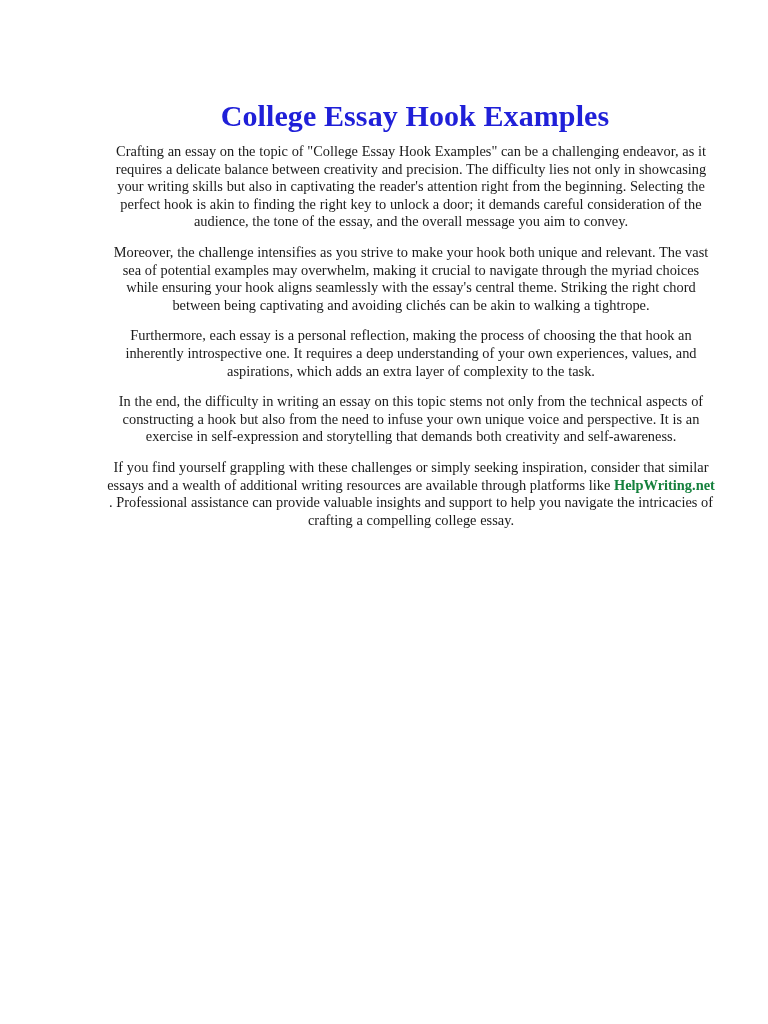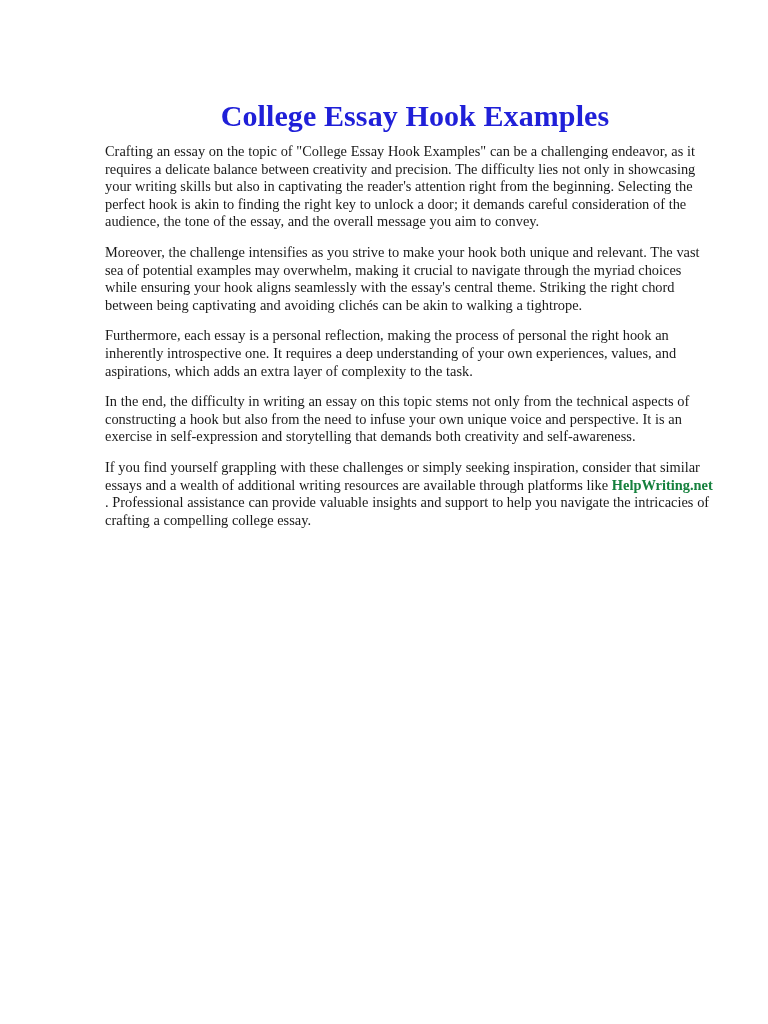--- a/index.html
+++ b/index.html
@@ -41,21 +41,21 @@
   .body-block {
     position: absolute;
     top: 143px;
     left: 89px;
     width: 628px;
   }
 
   .para {
     font-size: 14.4px;
     line-height: 17.6px;
-    text-align: left;
+    text-align: center;
     margin: 0 0 13px 16px;
     color: #1a1a1a;
     word-spacing: 0.1px;
   }
 
   .para:last-child {
     margin-bottom: 0;
   }
 
   .link-inline {
@@ -70,21 +70,21 @@
 <div class="page">
 
   <h1 class="doc-title">College Essay Hook Examples</h1>
 
   <div class="body-block">
 
     <p class="para">Crafting an essay on the topic of "College Essay Hook Examples" can be a challenging endeavor, as it requires a delicate balance between creativity and precision. The difficulty lies not only in showcasing your writing skills but also in captivating the reader's attention right from the beginning. Selecting the perfect hook is akin to finding the right key to unlock a door; it demands careful consideration of the audience, the tone of the essay, and the overall message you aim to convey.</p>
 
     <p class="para">Moreover, the challenge intensifies as you strive to make your hook both unique and relevant. The vast sea of potential examples may overwhelm, making it crucial to navigate through the myriad choices while ensuring your hook aligns seamlessly with the essay's central theme. Striking the right chord between being captivating and avoiding clichés can be akin to walking a tightrope.</p>
 
-    <p class="para">Furthermore, each essay is a personal reflection, making the process of personal the right hook an inherently introspective one. It requires a deep understanding of your own experiences, values, and aspirations, which adds an extra layer of complexity to the task.</p>
+    <p class="para">Furthermore, each essay is a personal reflection, making the process of choosing the that hook an inherently introspective one. It requires a deep understanding of your own experiences, values, and aspirations, which adds an extra layer of complexity to the task.</p>
 
     <p class="para">In the end, the difficulty in writing an essay on this topic stems not only from the technical aspects of constructing a hook but also from the need to infuse your own unique voice and perspective. It is an exercise in self-expression and storytelling that demands both creativity and self-awareness.</p>
 
     <p class="para"><span>If you find yourself grappling with these challenges or simply seeking inspiration, consider that similar essays and a wealth of additional writing resources are available through platforms like </span><a class="link-inline" href="#">HelpWriting.net</a><span> . Professional assistance can provide valuable insights and support to help you navigate the intricacies of crafting a compelling college essay.</span></p>
 
   </div>
 
 </div>
 
 </body></html>

